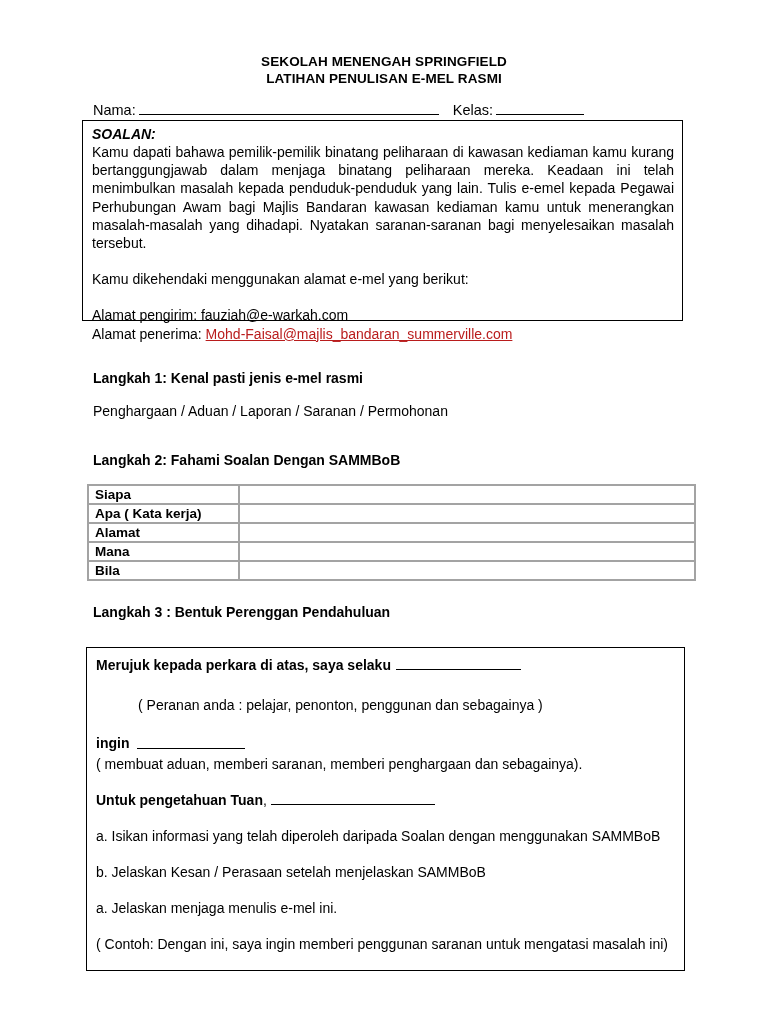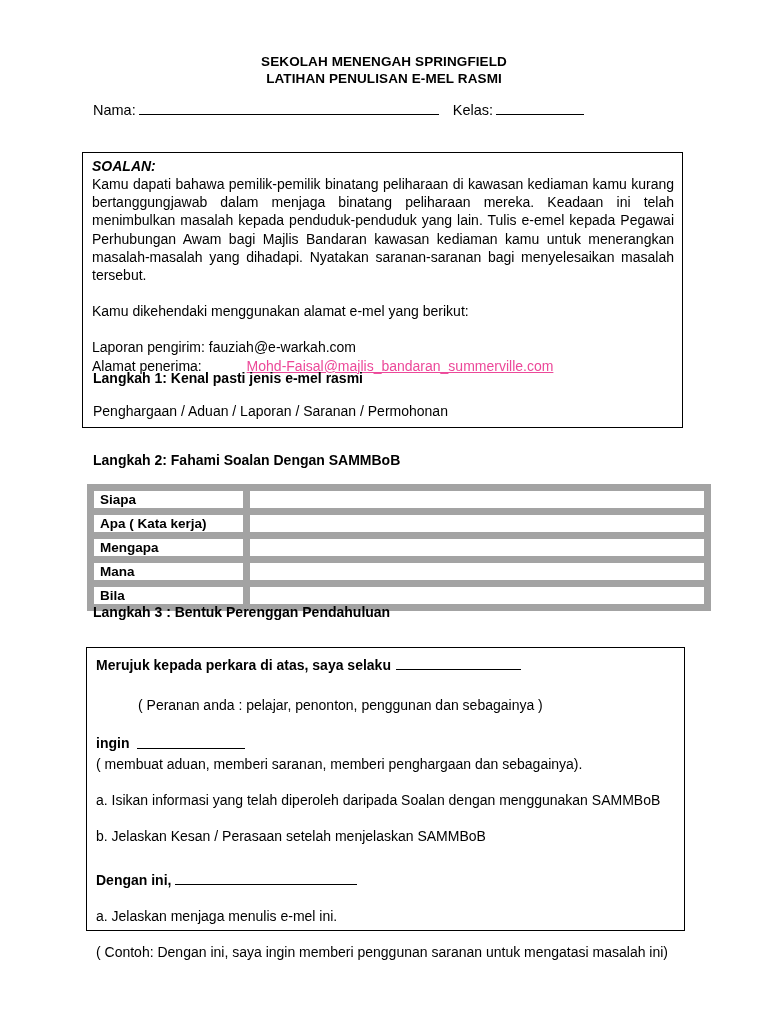--- a/index.html
+++ b/index.html
@@ -49,23 +49,23 @@
     vertical-align: baseline;
     height: 0.95em;
   }
   .blank-name  { width: 300px; margin-left: 3px; }
   .blank-kelas { width: 88px;  margin-left: 3px; }
 
   
   .soalan-box {
     position: absolute;
     left: 82px;
-    top: 152px;
+    top: 120px;
     width: 601px;
-    height: 276px;
+    height: 201px;
     border: 1.5px solid #000;
     box-sizing: border-box;
     padding: 4px 8px 0 9px;
   }
   .soalan-title {
     font-weight: bold;
     font-style: italic;
     font-size: 14px;
     line-height: 18px;
   }
@@ -79,23 +79,22 @@
     font-size: 14px;
     line-height: 18.2px;
     margin-top: 18px;
   }
   .addr-block {
     font-size: 14px;
     line-height: 18.2px;
     margin-top: 18px;
   }
   .maillink {
-    color: #ec4899;
+    color: #b91c1c;
     text-decoration: underline;
-    margin-left: 41px;
   }
 
   
   .step-heading {
     position: absolute;
     left: 93px;
     font-weight: bold;
     font-size: 14px;
     white-space: nowrap;
   }
@@ -114,42 +113,42 @@
   
   .sammbob-table {
     position: absolute;
     left: 87px;
     top: 484px;
     width: 591px;
     border-collapse: collapse;
     table-layout: fixed;
   }
   .sammbob-table td {
-    border: 7px solid #a3a3a3;
+    border: 2px solid #a3a3a3;
     height: 16px;
     padding: 0px 0 1px 6px;
     font-size: 13.5px;
     line-height: 15px;
     vertical-align: middle;
   }
   .sammbob-table td.label {
     width: 143px;
     font-weight: bold;
   }
   .sammbob-table td.value {
     width: 448px;
   }
 
   
   .answer-box {
     position: absolute;
     left: 86px;
     top: 647px;
     width: 599px;
-    height: 284px;
+    height: 324px;
     border: 1px solid #000;
     box-sizing: border-box;
     padding: 8px 9px 0 9px;
   }
   .ab-line {
     font-size: 14px;
     line-height: 18px;
     white-space: nowrap;
   }
   .ab-bold { font-weight: bold; }
@@ -177,21 +176,21 @@
   <div class="name-row">
     <span>Nama:</span><span class="blank blank-name"></span><span style="display:inline-block;width:14px;"></span><span>Kelas:</span><span class="blank blank-kelas"></span>
   </div>
 
   <div class="soalan-box">
     <div class="soalan-title">SOALAN:</div>
     <div class="soalan-body">Kamu dapati bahawa pemilik-pemilik binatang peliharaan di kawasan kediaman kamu kurang bertanggungjawab dalam menjaga binatang peliharaan mereka. Keadaan ini telah menimbulkan masalah kepada penduduk-penduduk yang lain. Tulis e-emel kepada Pegawai Perhubungan Awam bagi Majlis Bandaran kawasan kediaman kamu untuk menerangkan masalah-masalah yang dihadapi. Nyatakan saranan-saranan bagi menyelesaikan masalah tersebut.</div>
     <div class="soalan-sub">Kamu dikehendaki menggunakan alamat e-mel yang berikut:</div>
     <div class="addr-block">
       <div>
-        <span>Laporan pengirim:</span>
+        <span>Alamat pengirim:</span>
         <span>fauziah@e-warkah.com</span>
       </div>
       <div>
         <span>Alamat penerima:</span>
         <span class="maillink">Mohd-Faisal@majlis_bandaran_summerville.com</span>
       </div>
     </div>
   </div>
 
   <div class="step-heading step1">Langkah 1: Kenal pasti jenis e-mel rasmi</div>
@@ -203,21 +202,21 @@
     <tbody>
         <tr>
       <td class="label">Siapa</td>
       <td class="value"></td>
     </tr>
     <tr>
       <td class="label">Apa ( Kata kerja)</td>
       <td class="value"></td>
     </tr>
     <tr>
-      <td class="label">Mengapa</td>
+      <td class="label">Alamat</td>
       <td class="value"></td>
     </tr>
     <tr>
       <td class="label">Mana</td>
       <td class="value"></td>
     </tr>
     <tr>
       <td class="label">Bila</td>
       <td class="value"></td>
     </tr>
@@ -233,30 +232,30 @@
     </div>
 
     <div class="ab-line m-t-22">( Peranan anda : pelajar, penonton, penggunan   dan sebagainya )</div>
 
     <div class="ab-line ab-bold m-t-20">
       <span>ingin</span><span class="blank blank-sm"></span>
     </div>
 
     <div class="ab-line m-t-2">( membuat aduan, memberi saranan, memberi penghargaan dan sebagainya).</div>
 
+    <div class="ab-line m-t-18">
+      <span class="ab-bold">Untuk pengetahuan Tuan</span><span>,</span><span class="blank blank-lg"></span>
+    </div>
 
     <div class="ab-line m-t-18">
       <span>a. Isikan informasi yang telah diperoleh daripada </span><span class="u">Soalan</span><span> dengan menggunakan </span><span class="u">SAMMBoB</span>
     </div>
 
     <div class="ab-line m-t-18">b. Jelaskan Kesan / Perasaan setelah menjelaskan SAMMBoB</div>
 
-    <div class="ab-line ab-bold m-t-26">
-      <span>Dengan ini,</span><span class="blank blank-xl"></span>
-    </div>
 
     <div class="ab-line m-t-18">a. Jelaskan menjaga menulis e-mel ini.</div>
 
     <div class="ab-line m-t-18">( Contoh: Dengan ini, saya ingin memberi penggunan saranan untuk mengatasi masalah ini)</div>
 
   </div>
 
 </div>
 
 </body></html>

